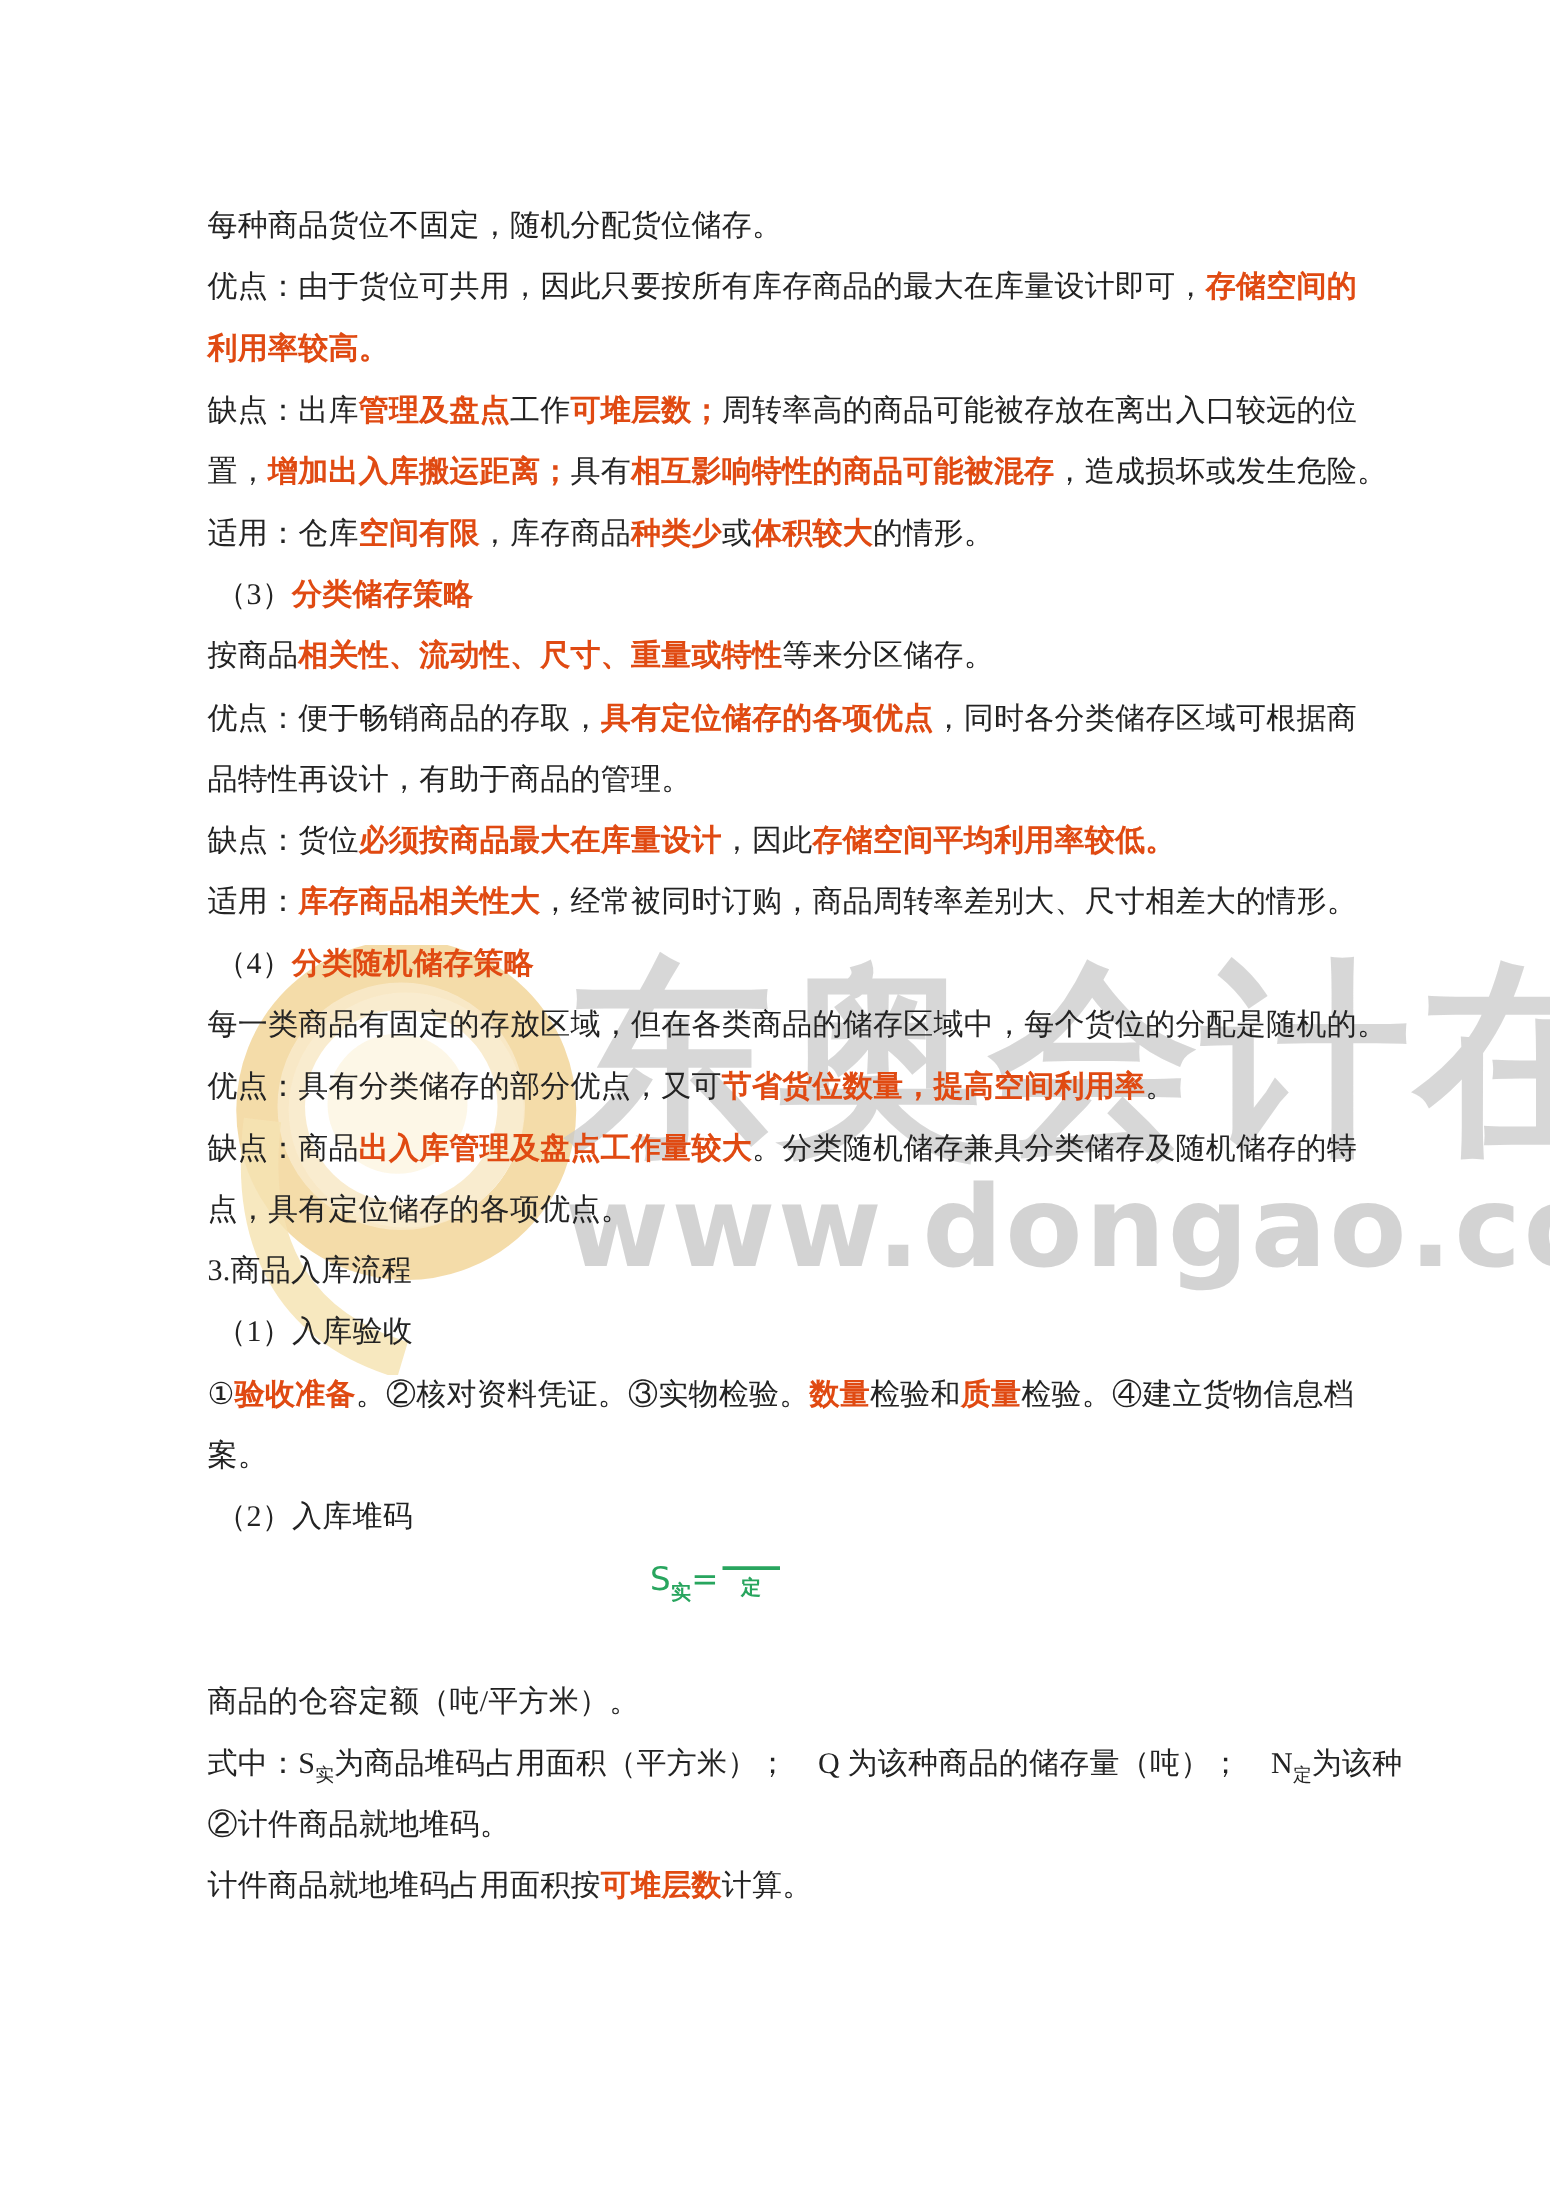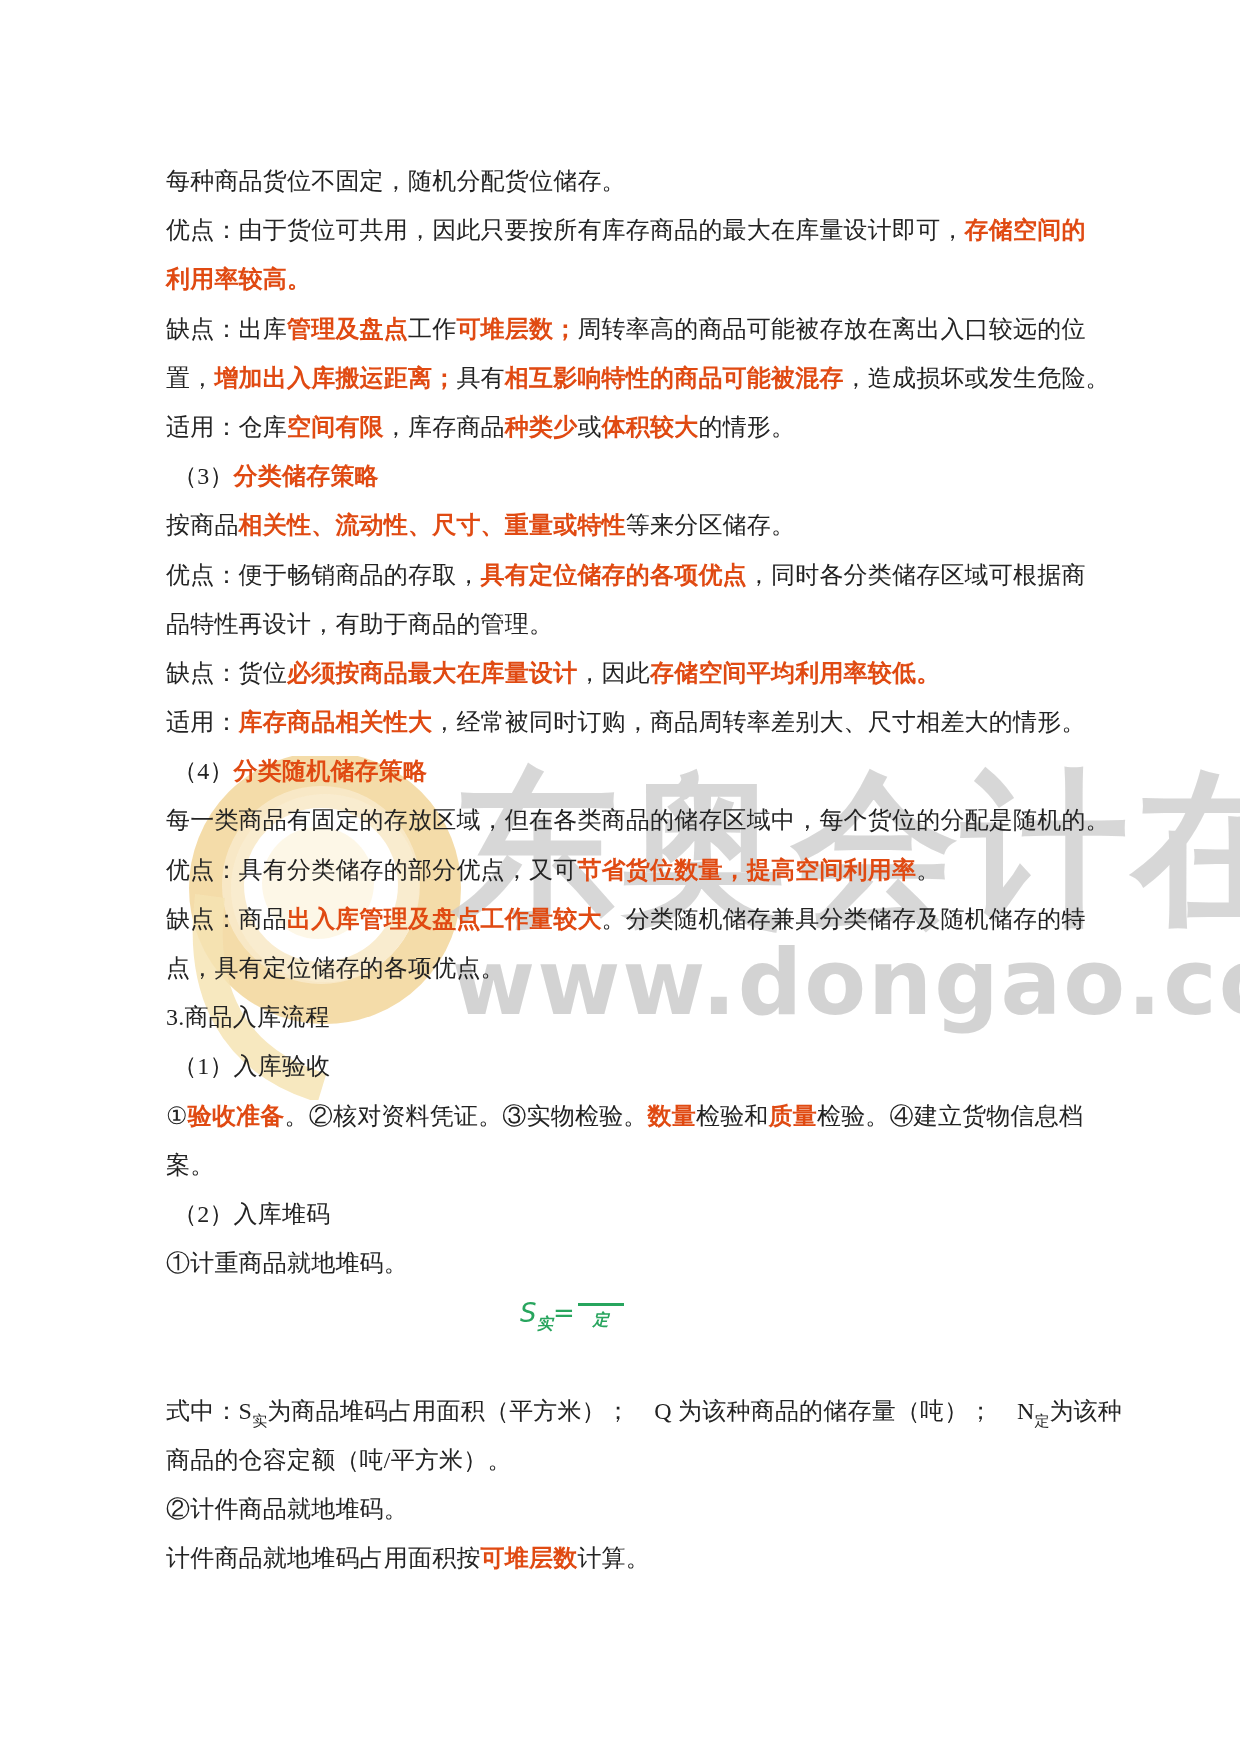--- a/index.html
+++ b/index.html
@@ -35,21 +35,21 @@
     font-size:24px;line-height:49.2px;color:var(--ink);
     letter-spacing:0.2px;
   }
   .line{white-space:nowrap;height:49.2px;}
   .line.indent{padding-left:7px;}
   .em{color:var(--orange);font-weight:bold;}
   .b{color:var(--ink);}
   .sub{font-size:15px;vertical-align:-7px;letter-spacing:0;}
   
   .formula-row{height:98.4px;text-align:center;line-height:normal;}
-  .f-wrap{display:inline-block;transform:translateX(-52px);margin-top:10px;color:var(--green);font-style:italic;}
+  .f-wrap{display:inline-block;transform:translateX(-52px);margin-top:10px;color:var(--green);}
   .f-lhs{font-size:26px;color:var(--green);font-family:"DejaVu Sans","Liberation Sans",sans-serif;}
   .f-sub{font-size:16px;color:var(--green);vertical-align:-7px;font-weight:bold;}
   .f-frac{display:inline-block;vertical-align:middle;margin-left:3px;}
   .f-bar{display:block;width:46px;height:3px;background:var(--green);}
   .f-den{display:block;text-align:center;font-size:16px;font-weight:bold;color:var(--green);padding-top:4px;}
 </style>
 </head>
 <body>
 
 <div class="page">
@@ -81,21 +81,20 @@
       <div class="line indent"><span class="b">（4）</span><span class="em">分类随机储存策略</span></div>
       <div class="line"><span class="b">每一类商品有固定的存放区域，但在各类商品的储存区域中，每个货位的分配是随机的。</span></div>
       <div class="line"><span class="b">优点：具有分类储存的部分优点，又可</span><span class="em">节省货位数量，提高空间利用率</span><span class="b">。</span></div>
       <div class="line"><span class="b">缺点：商品</span><span class="em">出入库管理及盘点工作量较大</span><span class="b">。分类随机储存兼具分类储存及随机储存的特</span></div>
       <div class="line"><span class="b">点，具有定位储存的各项优点。</span></div>
       <div class="line"><span class="b">3.商品入库流程</span></div>
       <div class="line indent"><span class="b">（1）入库验收</span></div>
       <div class="line"><span class="b">①</span><span class="em">验收准备</span><span class="b">。②核对资料凭证。③实物检验。</span><span class="em">数量</span><span class="b">检验和</span><span class="em">质量</span><span class="b">检验。④建立货物信息档</span></div>
       <div class="line"><span class="b">案。</span></div>
       <div class="line indent"><span class="b">（2）入库堆码</span></div>
-      <div class="line"><span class="b">①计重商品就地堆码。</span></div>
       <div class="line formula-row"><span class="f-wrap"><span class="f-lhs">S</span><span class="f-sub">实</span><span class="f-lhs">=</span><span class="f-frac"><span class="f-bar"></span><span class="f-den">定</span></span></span></div>
+      <div class="line"><span class="b">商品的仓容定额（吨/平方米）。</span></div>
       <div class="line"><span class="b">式中：S</span><span class="b sub">实</span><span class="b">为商品堆码占用面积（平方米）；　Q 为该种商品的储存量（吨）；　N</span><span class="b sub">定</span><span class="b">为该种</span></div>
-      <div class="line"><span class="b">商品的仓容定额（吨/平方米）。</span></div>
       <div class="line"><span class="b">②计件商品就地堆码。</span></div>
       <div class="line"><span class="b">计件商品就地堆码占用面积按</span><span class="em">可堆层数</span><span class="b">计算。</span></div>
     </div>
 
 </div>
 
 </body></html>

